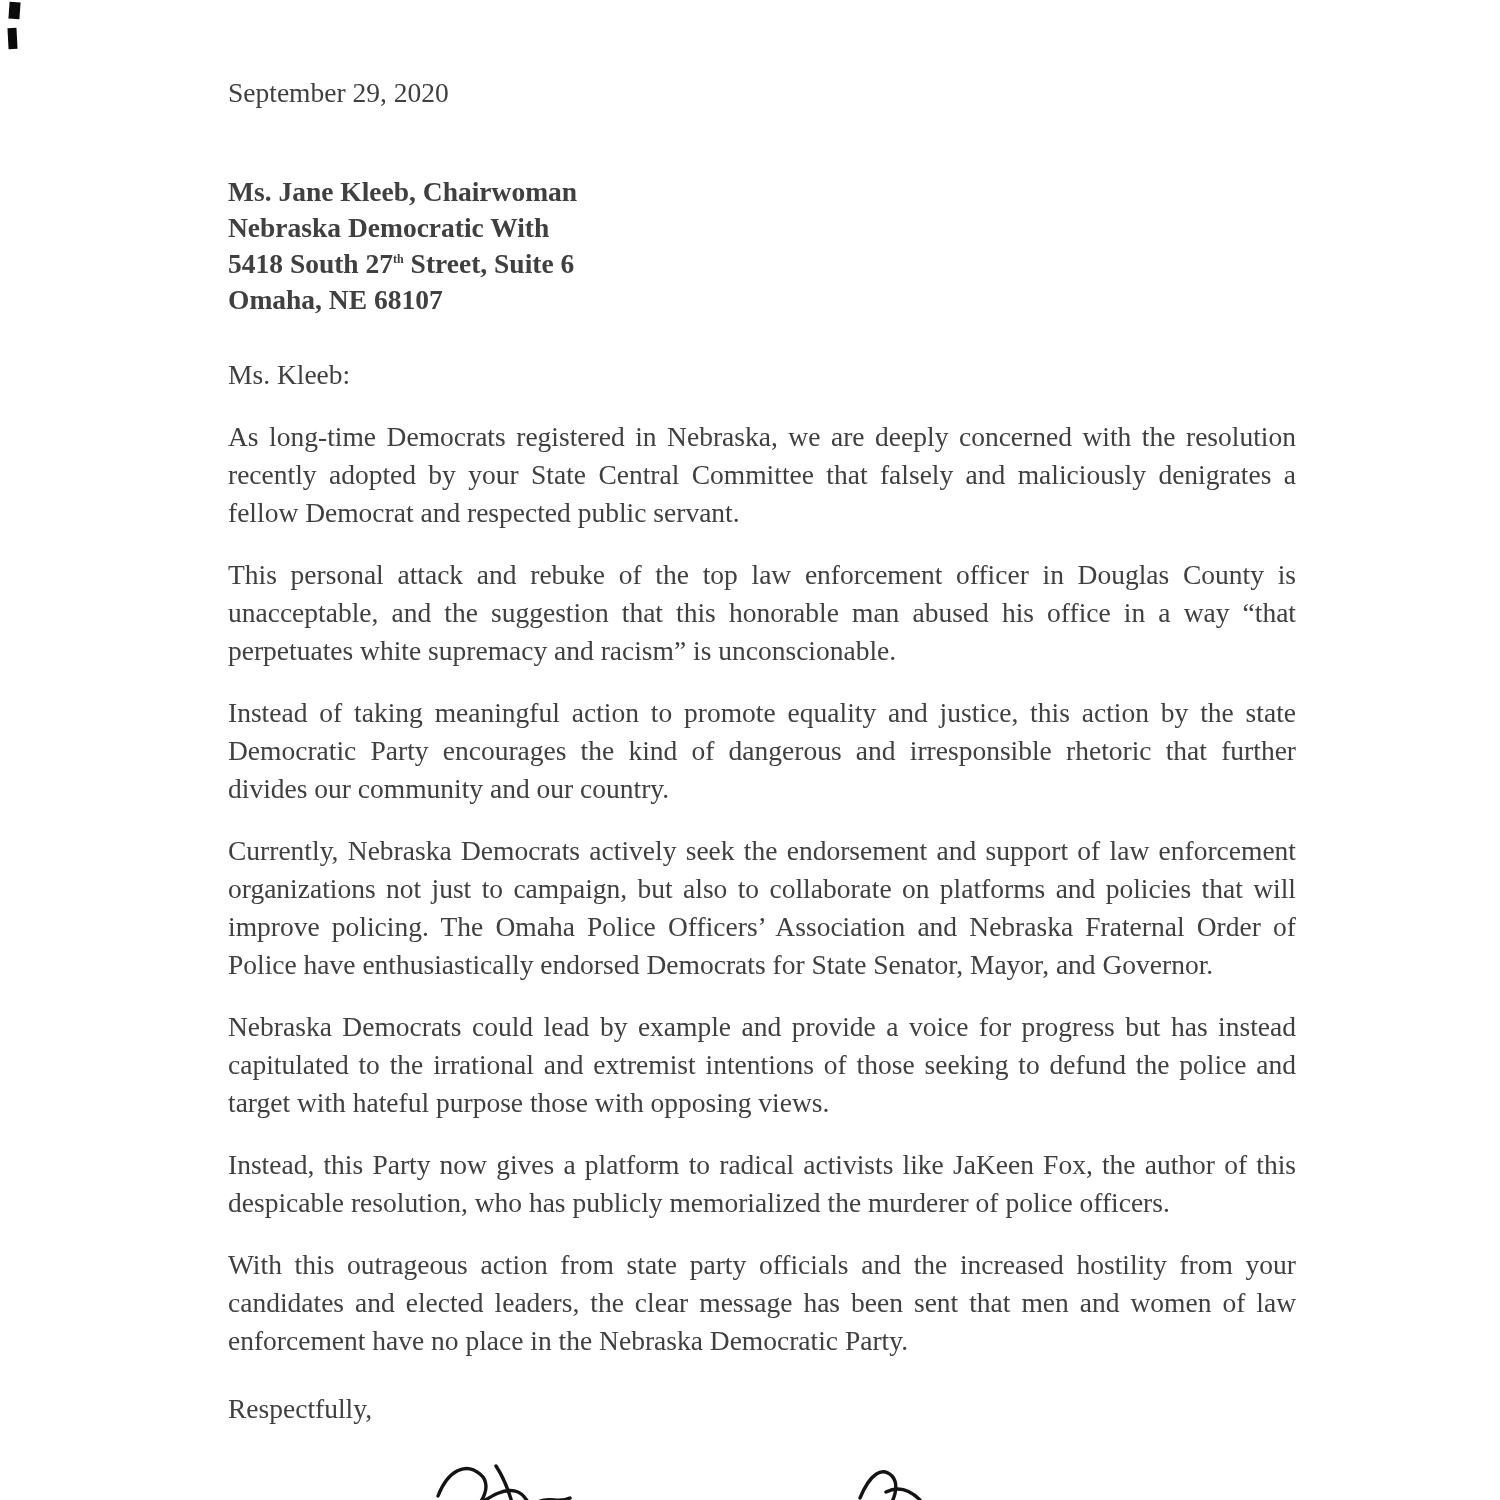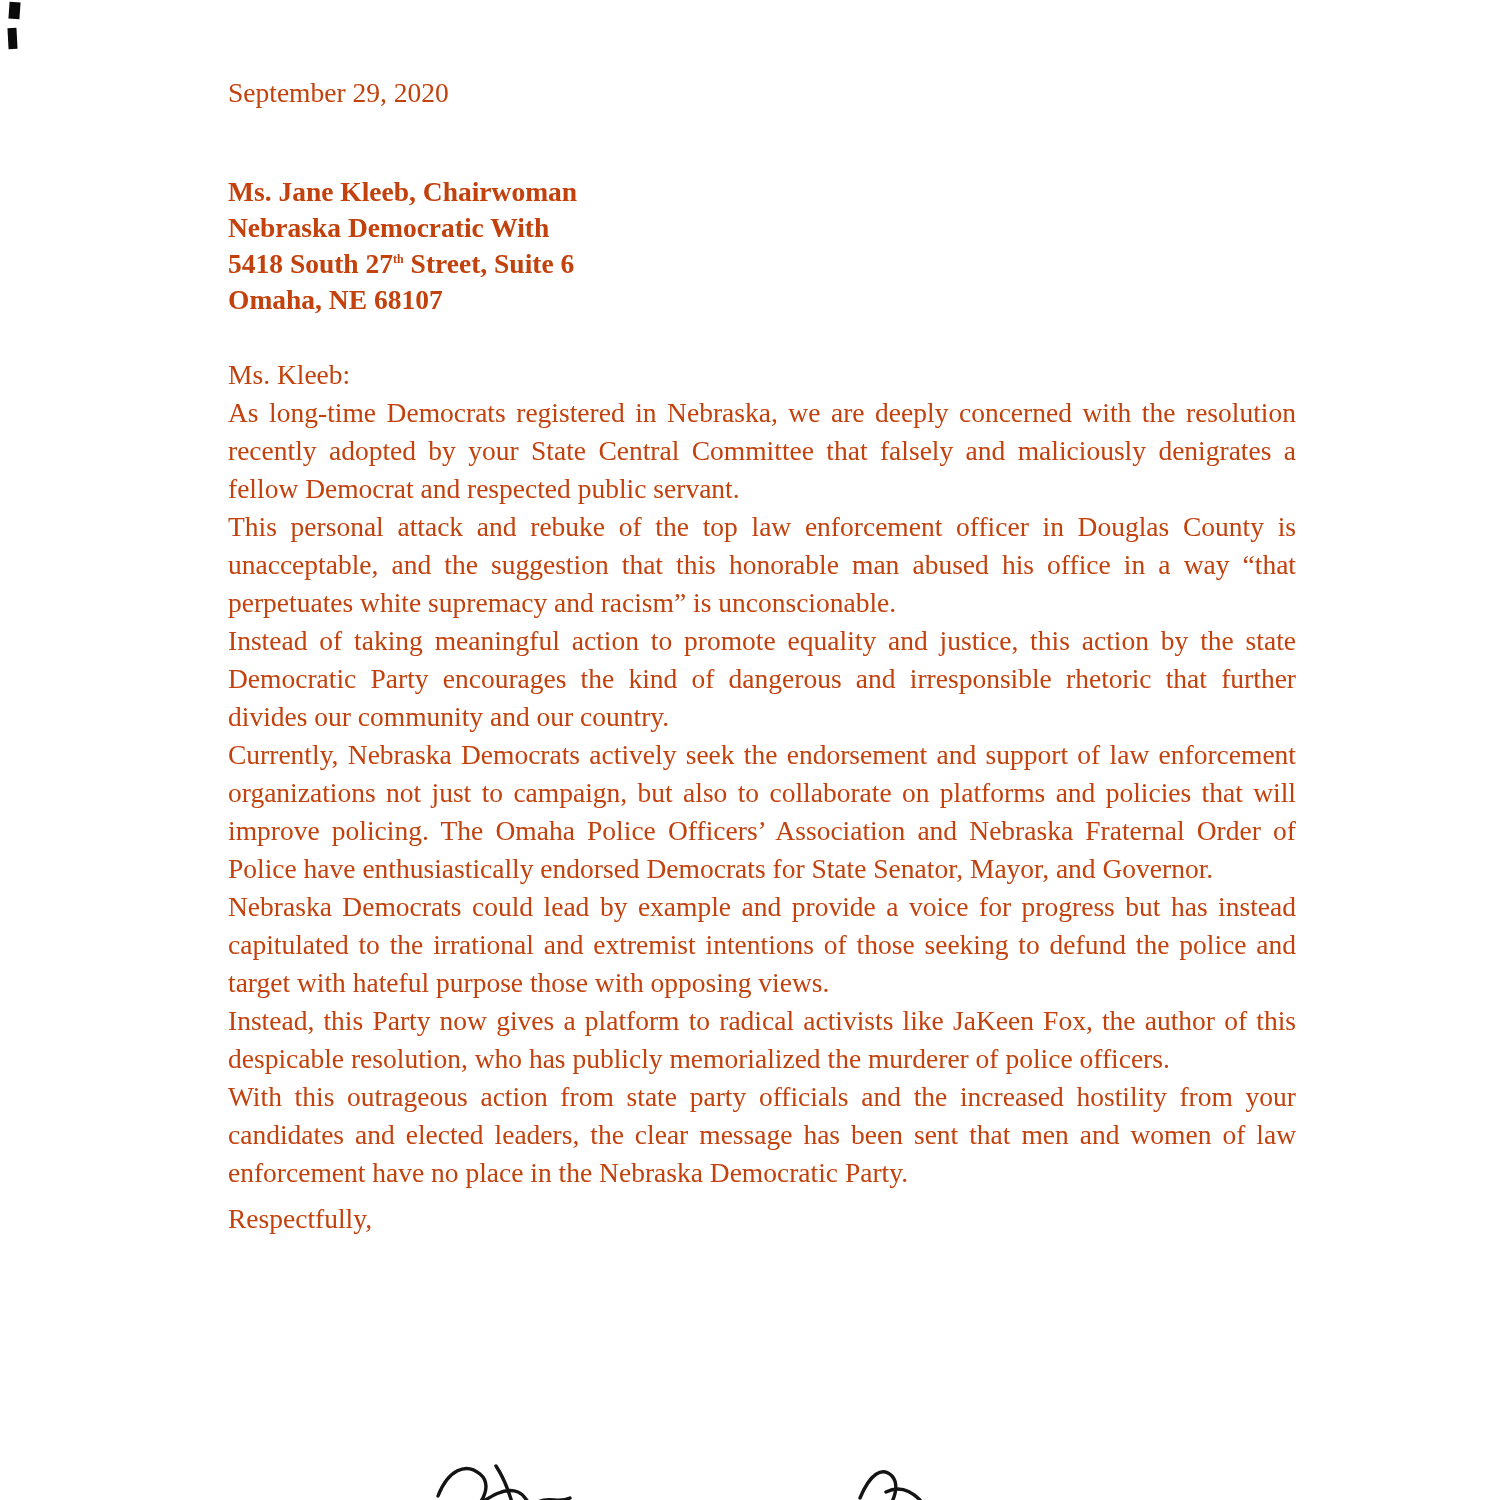--- a/index.html
+++ b/index.html
@@ -7,21 +7,21 @@
     padding: 0;
     background: #ffffff;
   }
   .page {
     position: relative;
     width: 1500px;
     height: 1500px;
     background: #ffffff;
     overflow: hidden;
     font-family: "Liberation Serif", "DejaVu Serif", serif;
-    color: #c2410c;
+    color: #404040;
   }
   .letter {
     position: absolute;
     top: 74px;
     left: 228px;
     width: 1068px;
     font-size: 27.5px;
     line-height: 38px;
   }
   .date-line {
@@ -33,25 +33,26 @@
     font-weight: bold;
   }
   .address-line sup {
     font-size: 12px;
     line-height: 0;
   }
   .salutation {
     margin-top: 38px;
   }
   .body-paragraph {
+    margin-top: 24px;
     text-align: justify;
     text-justify: inter-word;
   }
   .closing {
-    margin-top: 8px;
+    margin-top: 30px;
   }
   .signature-ink {
     position: absolute;
     left: 400px;
     top: 1452px;
     width: 640px;
     height: 60px;
     pointer-events: none;
   }
   .scan-artifact {

